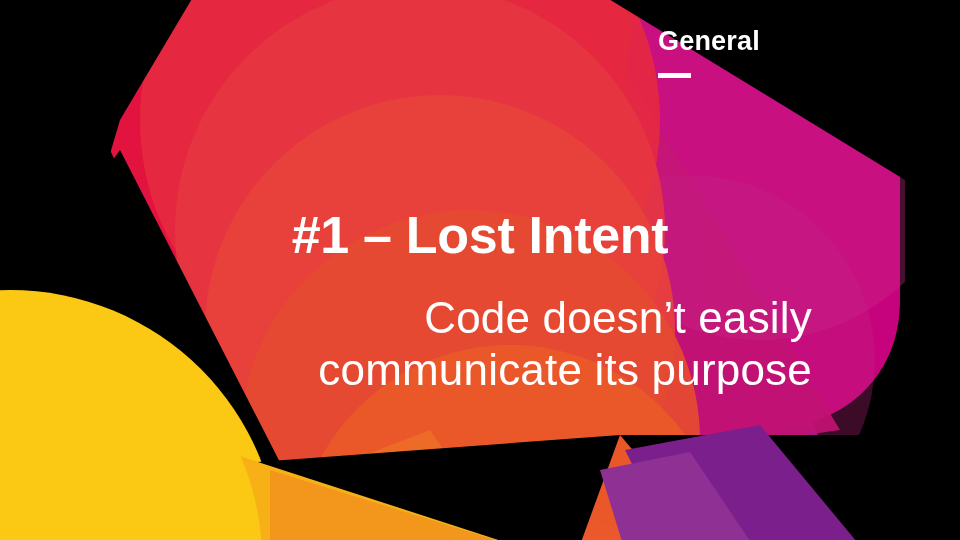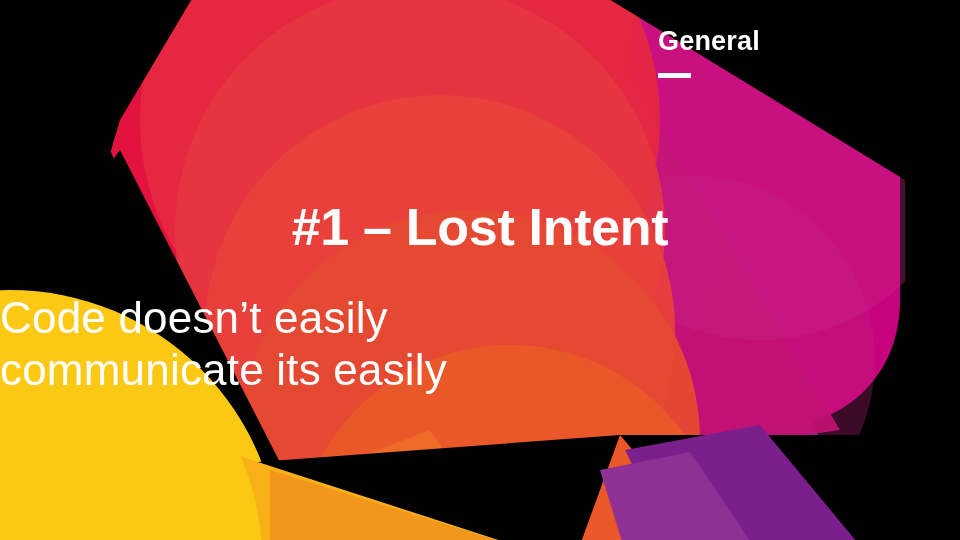--- a/index.html
+++ b/index.html
@@ -57,28 +57,28 @@
     width: 960px;
     text-align: center;
     z-index: 5;
   }
   #slide-title {
     font-size: 52px;
     line-height: 62px;
     font-weight: bold;
     color: #ffffff;
     letter-spacing: -0.3px;
-    margin: 0;
+    margin: 8px;
   }
   #subtitle-block {
     position: absolute;
-    left: 0;
+    left: 12px;
     top: 292px;
     width: 800px;
-    text-align: left;
+    text-align: right;
     z-index: 5;
   }
   .sub-line {
     font-size: 44px;
     line-height: 52px;
     font-weight: 300;
     color: #ffffff;
     letter-spacing: 0.2px;
     white-space: nowrap;
   }
@@ -163,16 +163,16 @@
     <div class="hdr-line">General</div>
     <div id="header-rule"></div>
   </div>
 
   <div id="title-block">
     <h1 id="slide-title">#1 – Lost Intent</h1>
   </div>
 
   <div id="subtitle-block">
     <div class="sub-line">Code doesn’t easily</div>
-    <div class="sub-line">communicate its easily</div>
+    <div class="sub-line">communicate its purpose</div>
   </div>
 
 </div>
 
 </body></html>

